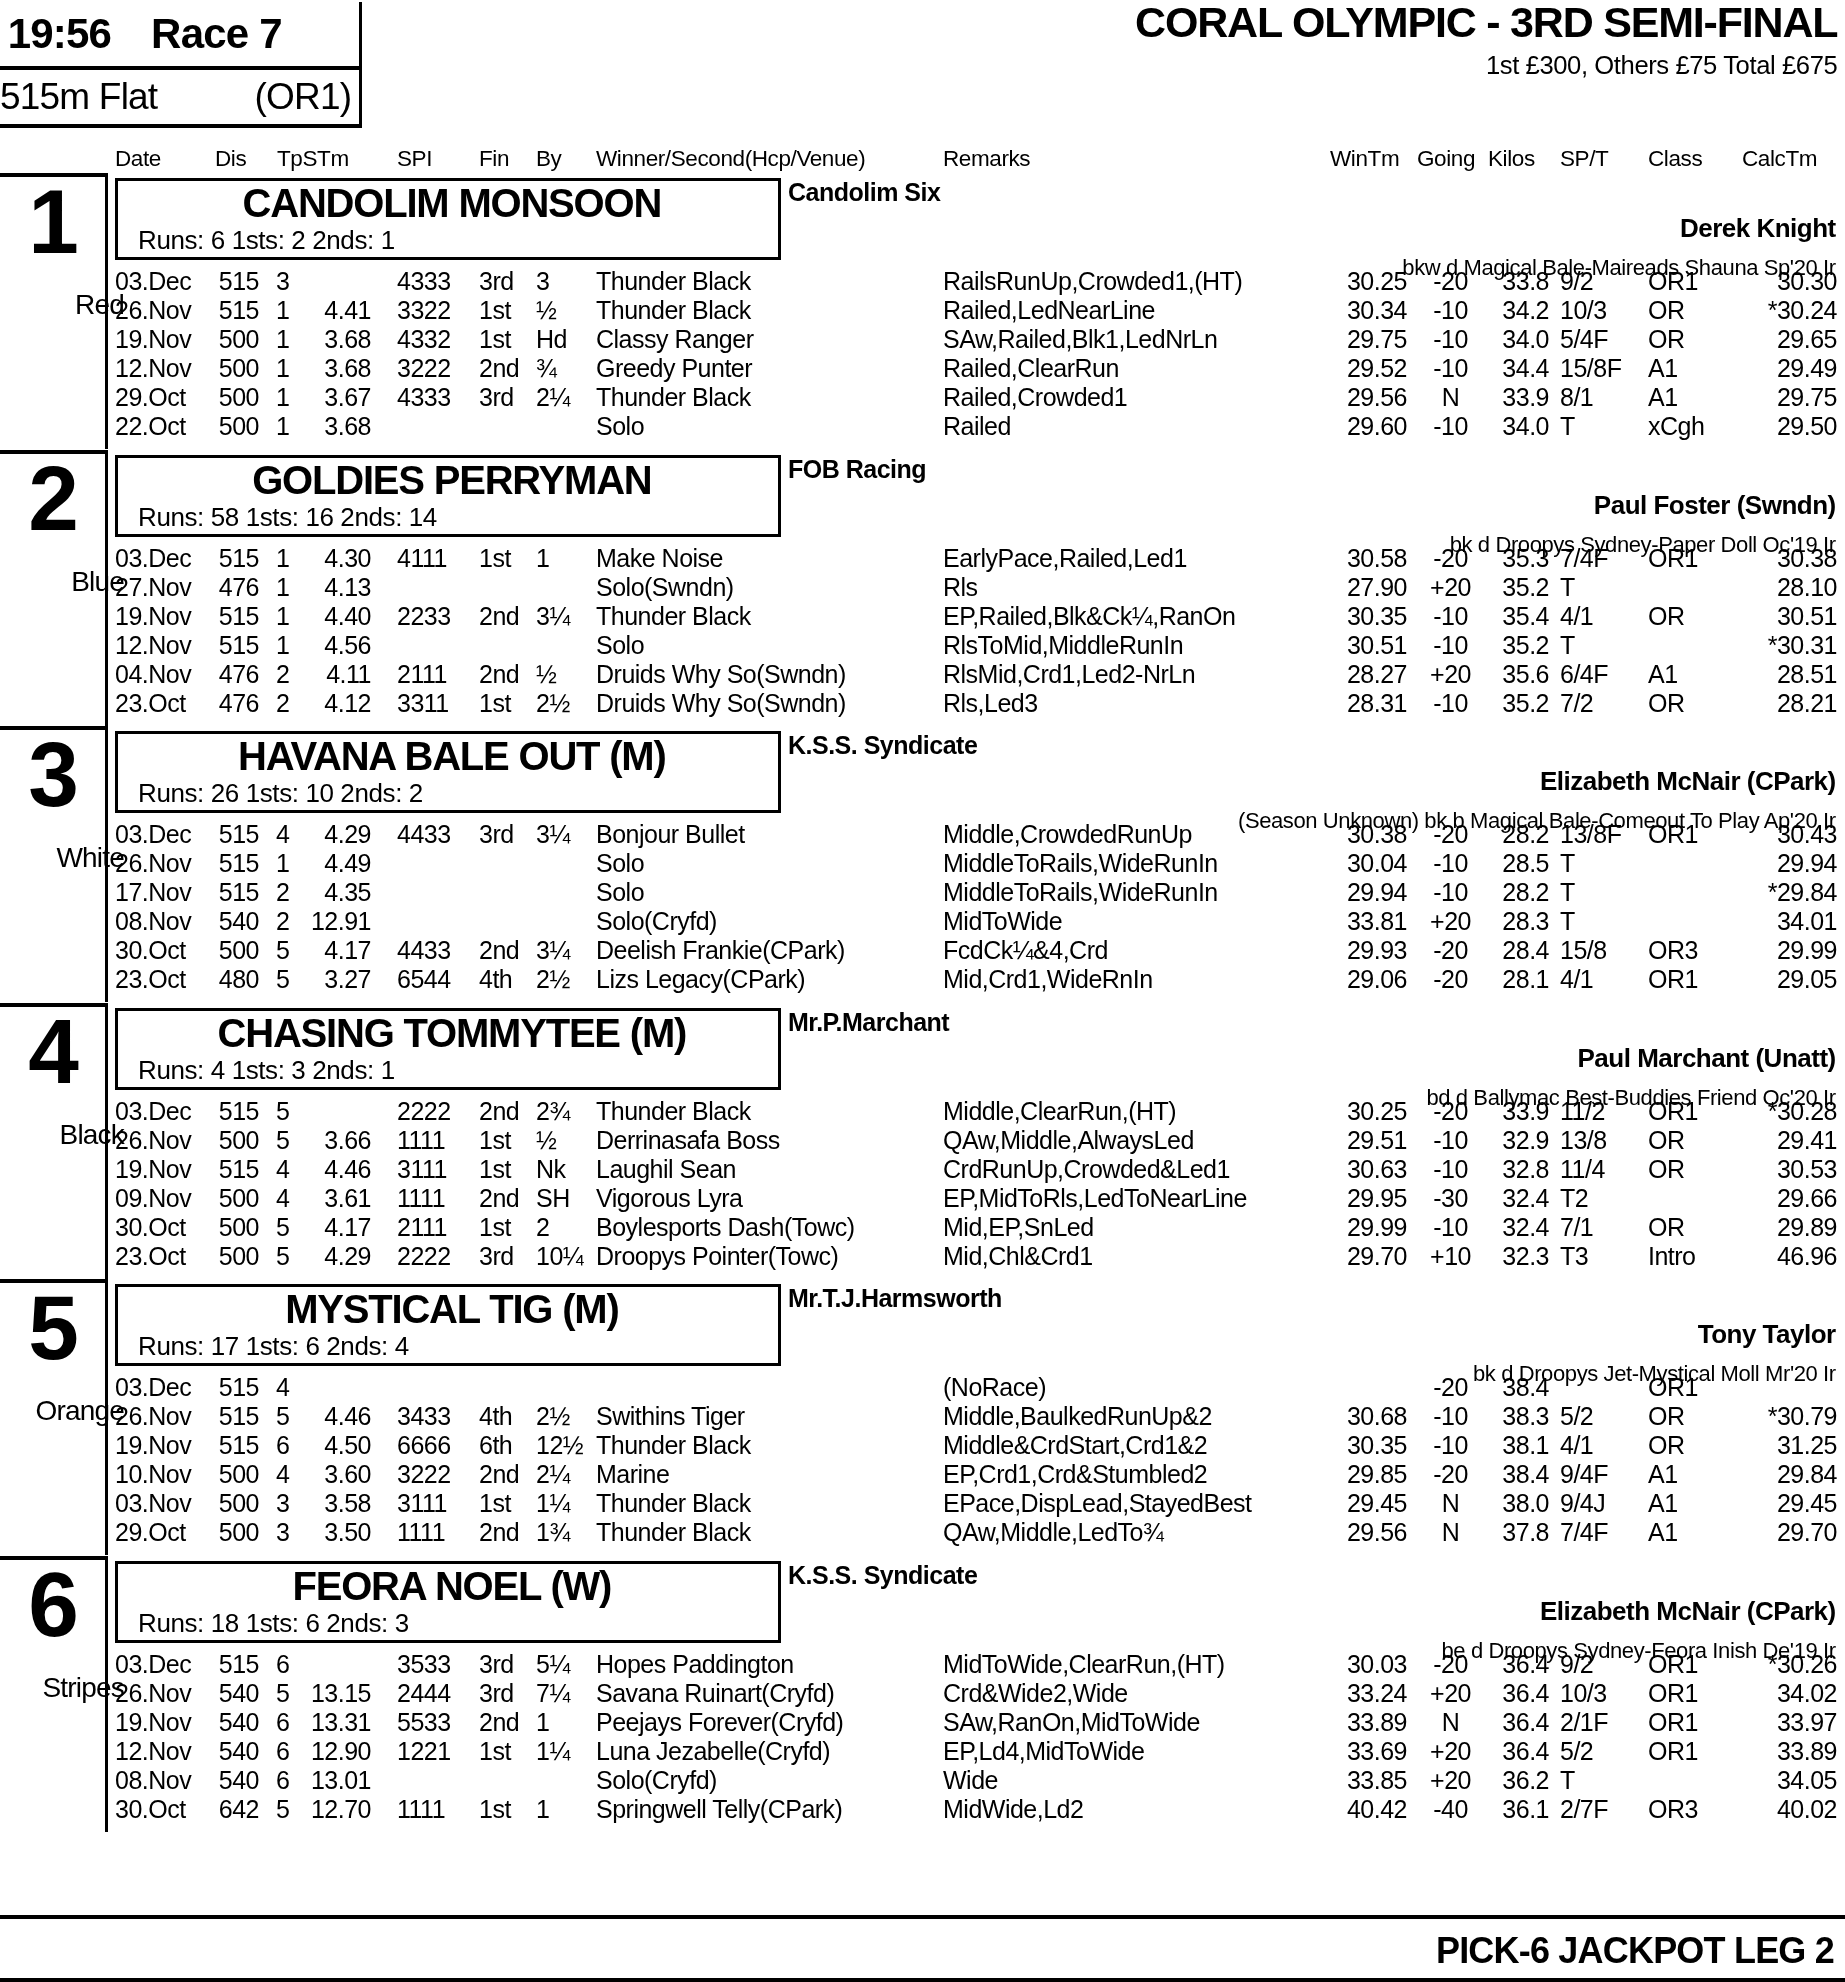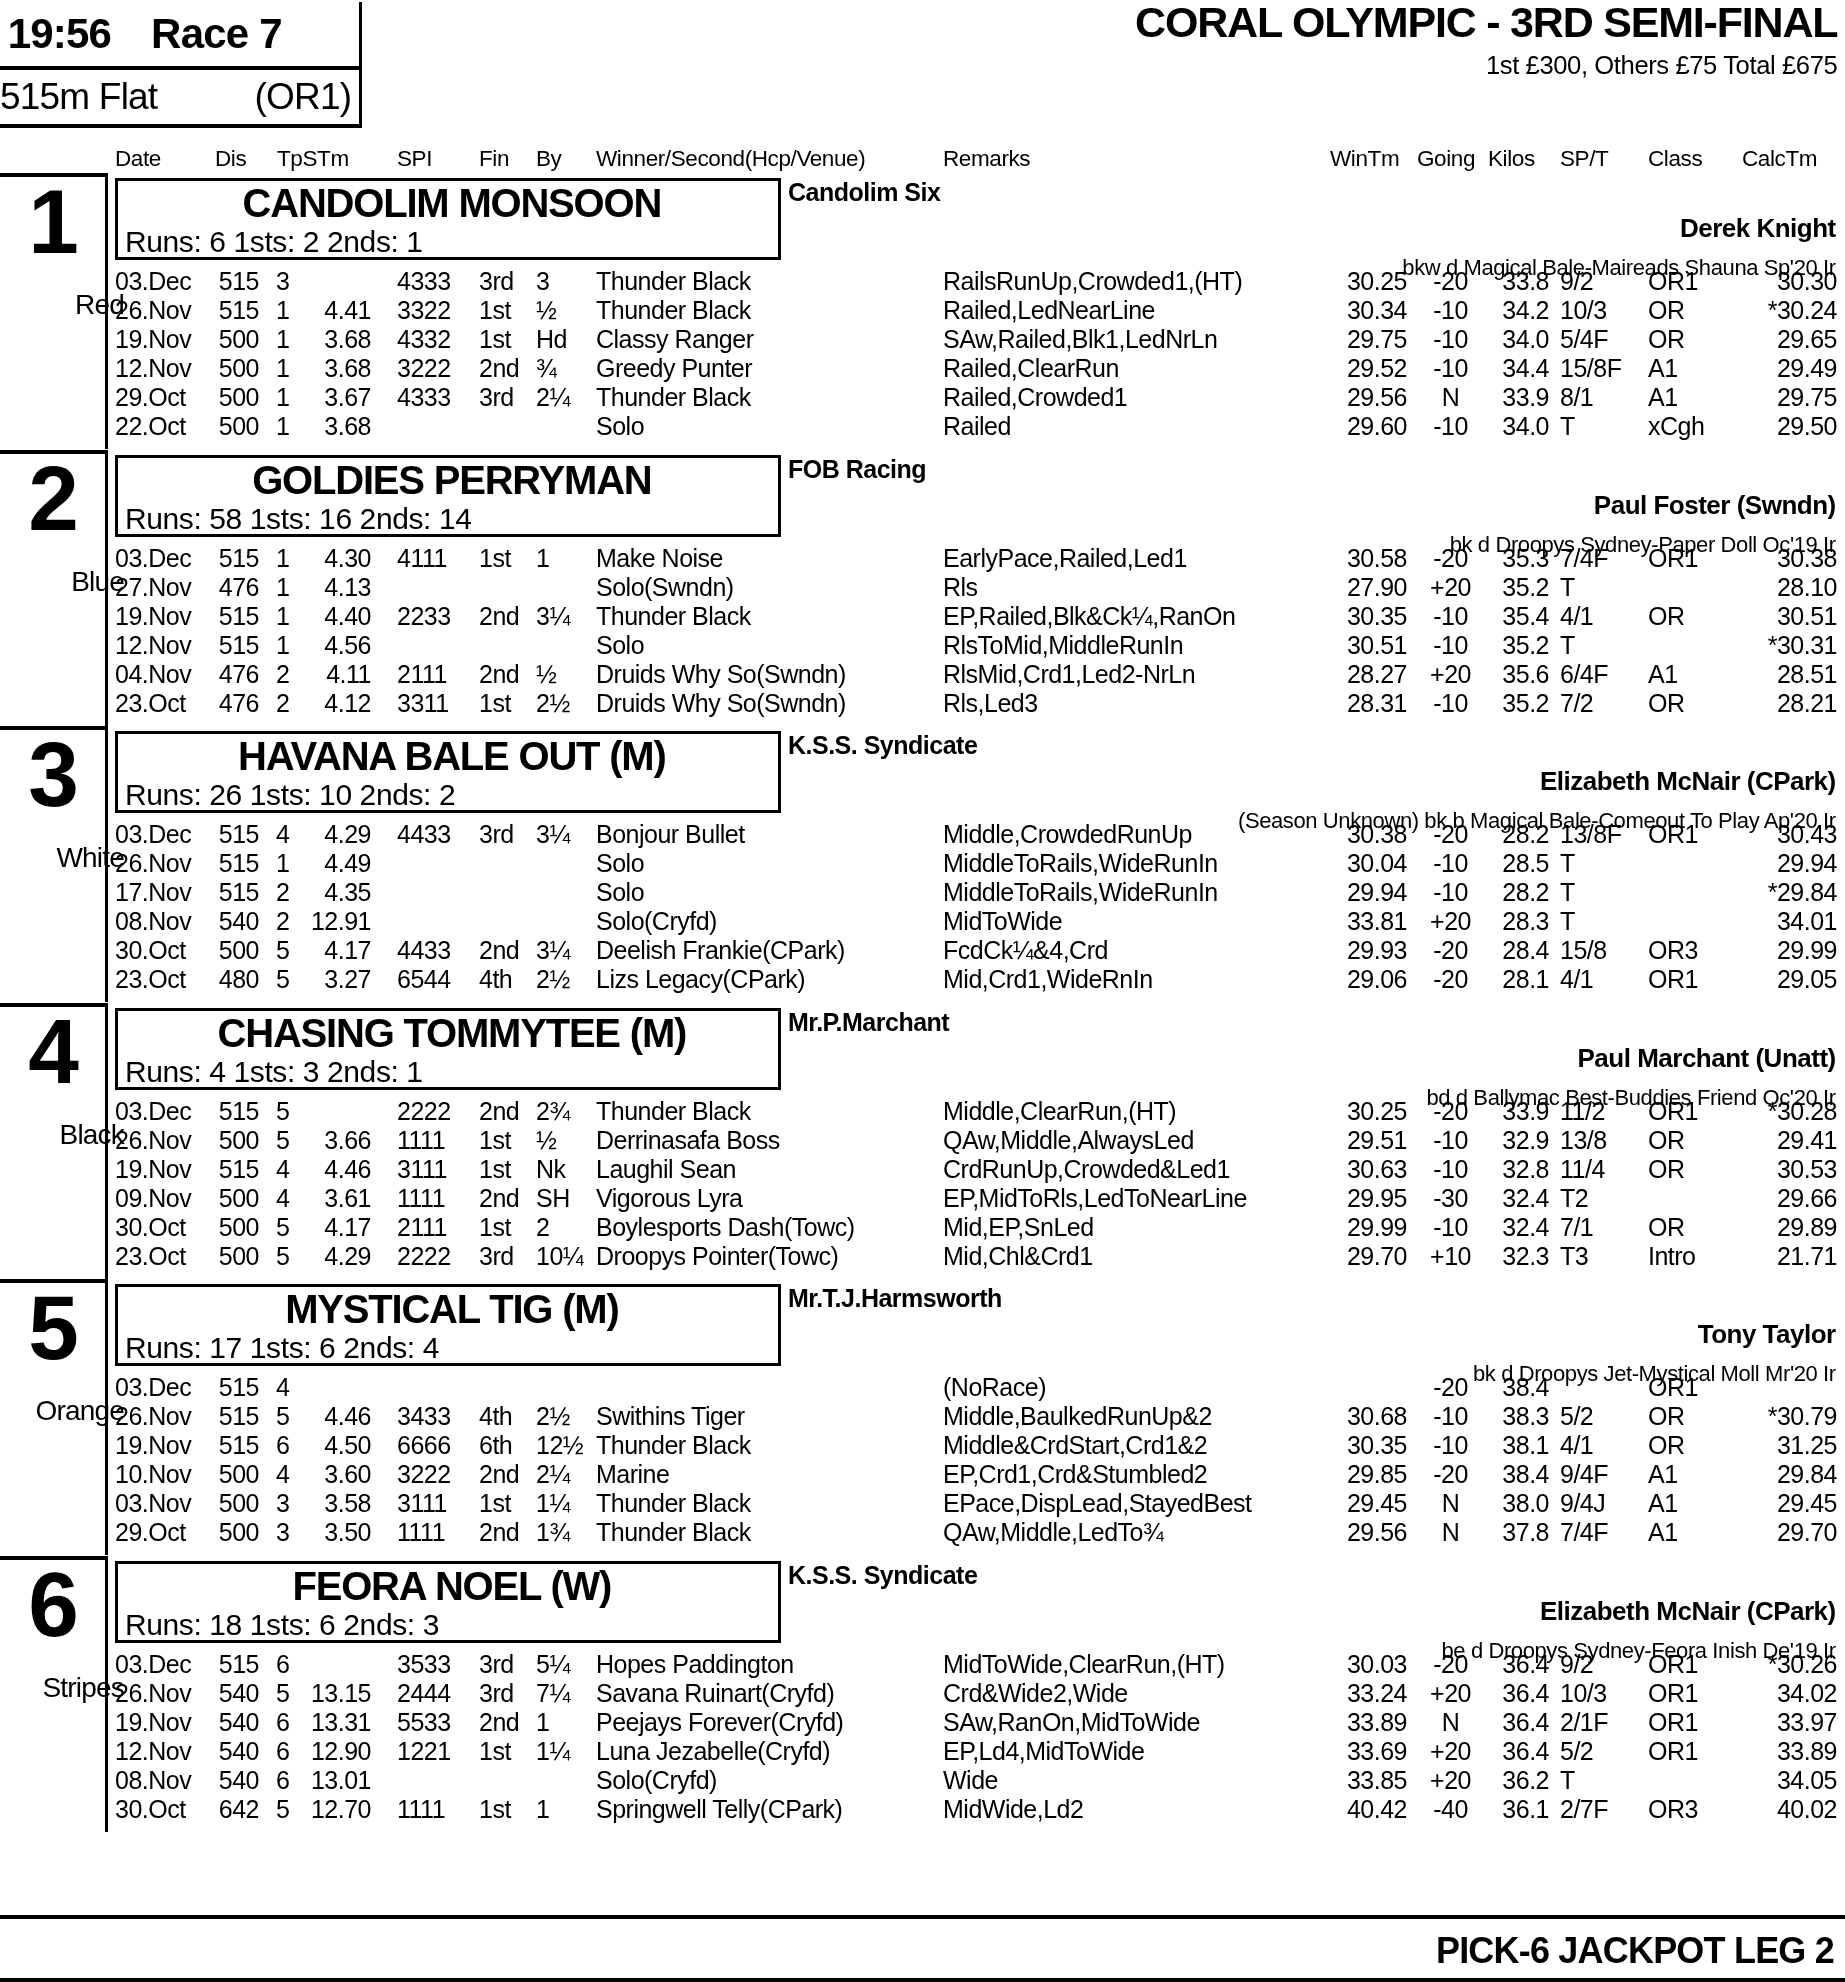--- a/index.html
+++ b/index.html
@@ -57,21 +57,21 @@
 
   .namebox{
     position:absolute;left:115px;top:4.6px;width:666px;height:82px;
     border:3.1px solid #000;box-sizing:border-box;
   }
   .dogname{
     font-size:40px;font-weight:bold;letter-spacing:-1.2px;
     padding:1.5px 0 0 7.7px;line-height:1.06;white-space:nowrap;text-align:center;
   }
   .runs{
-    font-size:30px;letter-spacing:-0.4px;padding-left:7px;margin-top:0.8px;
+    font-size:26px;letter-spacing:-0.4px;padding-left:20px;margin-top:0.8px;
   }
 
   .owner{
     position:absolute;left:788px;top:4.6px;
     font-size:25px;font-weight:bold;letter-spacing:-0.5px;white-space:nowrap;
   }
   .trainer{
     position:absolute;right:9.3px;top:40px;
     font-size:26px;font-weight:bold;letter-spacing:-0.5px;white-space:nowrap;
   }
@@ -607,21 +607,21 @@
             <span class="c-spi">2222</span>
             <span class="c-fin">3rd</span>
             <span class="c-by">10¼</span>
             <span class="c-win">Droopys Pointer(Towc)</span>
             <span class="c-rem">Mid,Chl&amp;Crd1</span>
             <span class="c-wintm">29.70</span>
             <span class="c-going">+10</span>
             <span class="c-kilos">32.3</span>
             <span class="c-spt">T3</span>
             <span class="c-class">Intro</span>
-            <span class="c-calc">21.71</span>
+            <span class="c-calc">46.96</span>
           </div>
         </div>
       </div>
       <div class="dog" style="top: 1279px; height: 276px;">
         <div class="trap-col" style="height: 276px;">
           <div class="trap-num">5</div>
         </div>
         <div class="trap-colour" style="top: 116px;">Orange</div>
         <div class="namebox">
           <div class="dogname">MYSTICAL TIG (M)</div>

